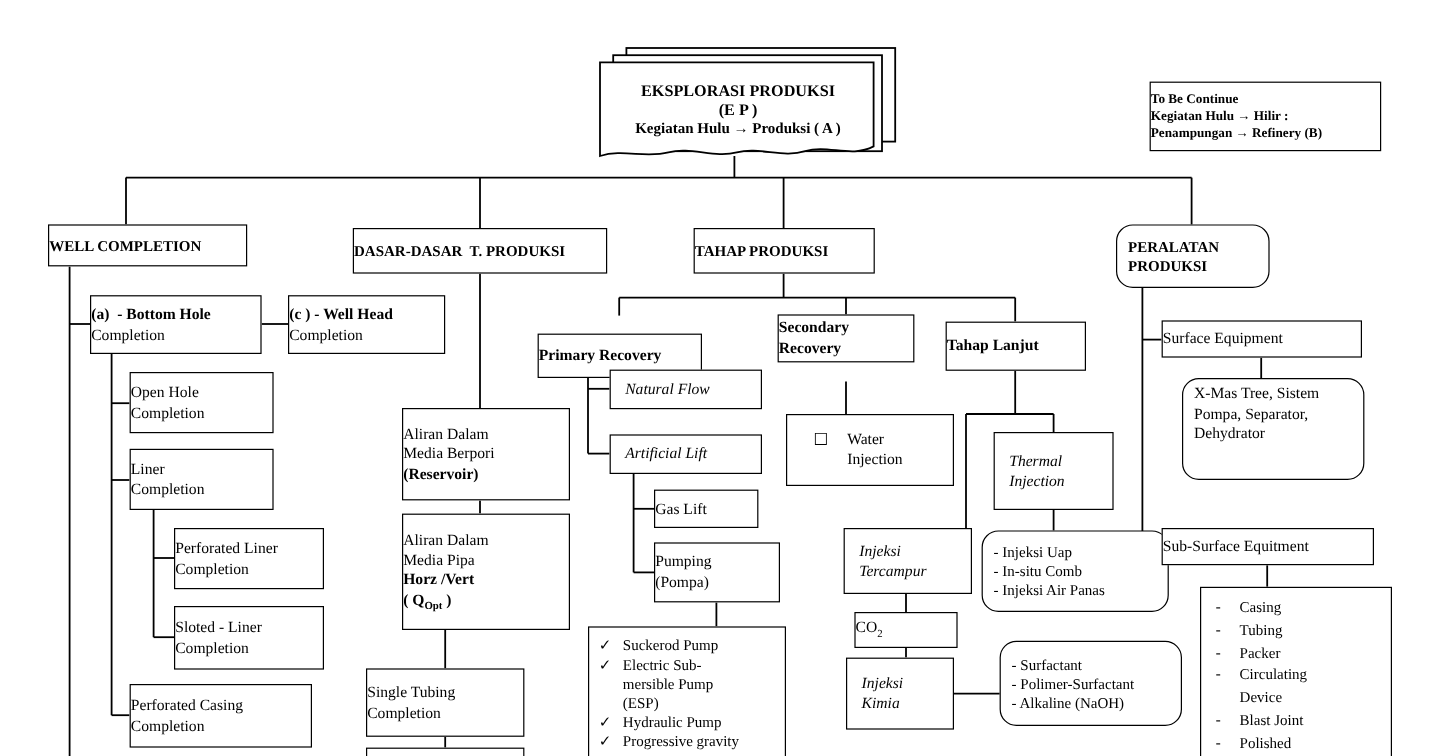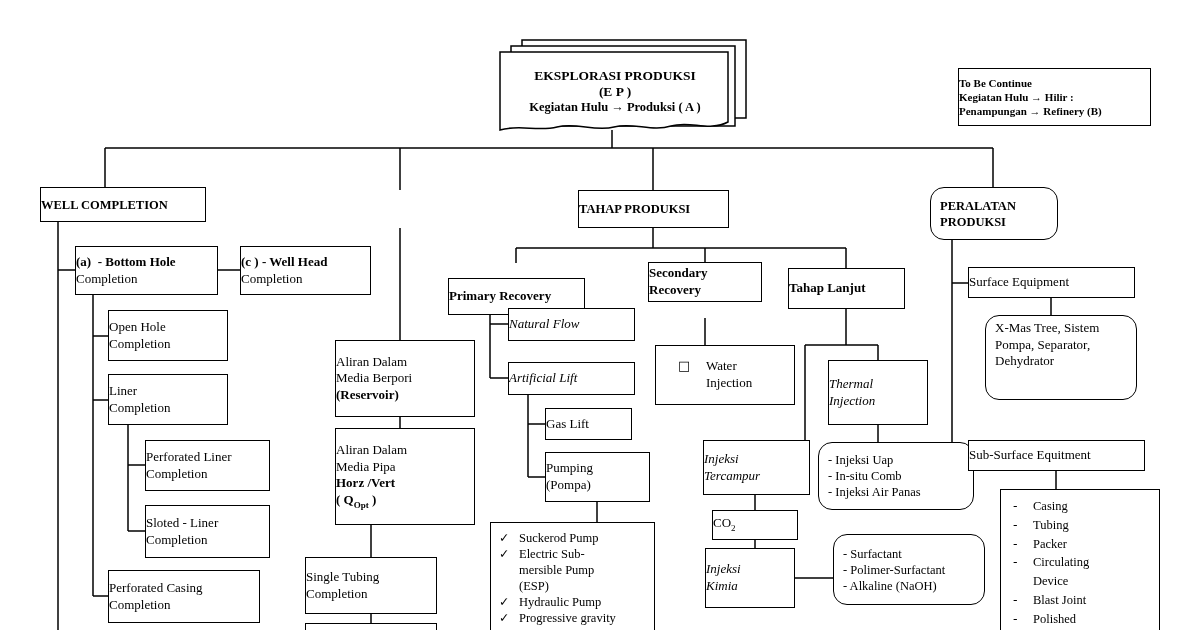--- a/index.html
+++ b/index.html
@@ -6,21 +6,21 @@
   html,body { background:#fff; }
   body { font-family:"Liberation Serif","DejaVu Serif",serif; color:#000; }
   .stage { position:relative; width:1200px; height:630px; background:#fff; overflow:hidden; }
   svg.wires { position:absolute; left:0; top:0; width:1200px; height:630px; }
   .box { position:absolute; border:1.5px solid #000; background:#fff;
          display:flex; flex-direction:column; align-items:flex-start; justify-content:center;
          text-align:center; font-size:13px; line-height:1.28; }
   .box span { white-space:pre-wrap; }
   .box.leftalign { align-items:flex-start; text-align:left; padding:4px 18px 4px 9px;border-radius:14px; }
   .bold { font-weight:bold; }
-  .italic { font-style:italic; }
+  .italic { font-style:italic;padding-left:12px; }
   .fs11 { font-size:11px; }
   .fs12 { font-size:12.5px; }
   .fs14 { font-size:13.5px; }
   .doc-text { position:absolute; display:flex; flex-direction:column; align-items:center;
               justify-content:center; text-align:center; font-weight:bold; }
   .listbox { justify-content:flex-start; padding-top:7px; }
   .row { display:flex; width:100%; text-align:left; }
   .row .mark { flex:0 0 20px; text-align:left; font-family:"DejaVu Sans","Liberation Serif",serif; }
   .row .txt { flex:1 1 auto; }
   .glyph { font-family:"DejaVu Sans","Liberation Serif",serif; }
@@ -101,20 +101,23 @@
 
   <div class="box bold fs11" style="left:958px;top:68px;width:193px;height:58px">
     <span>To Be Continue</span>
     <span>Kegiatan Hulu → Hilir :</span>
     <span>Penampungan → Refinery (B)</span>
   </div>
 
   <div class="box bold fs12" style="left:40px;top:187px;width:166px;height:35px">
     <span>WELL COMPLETION</span>
   </div>
+  <div class="box bold fs12" style="left:294px;top:190px;width:212px;height:38px">
+    <span>DASAR-DASAR  T. PRODUKSI</span>
+  </div>
   <div class="box bold fs12" style="left:578px;top:190px;width:151px;height:38px">
     <span>TAHAP PRODUKSI</span>
   </div>
   <div class="box bold fs12 leftalign" style="left:930px;top:187px;width:128px;height:53px">
     <span>PERALATAN</span>
     <span>PRODUKSI</span>
   </div>
 
   <div class="box" style="left:75px;top:246px;width:143px;height:49px">
     <span class="bold">(a)  - Bottom Hole</span>

